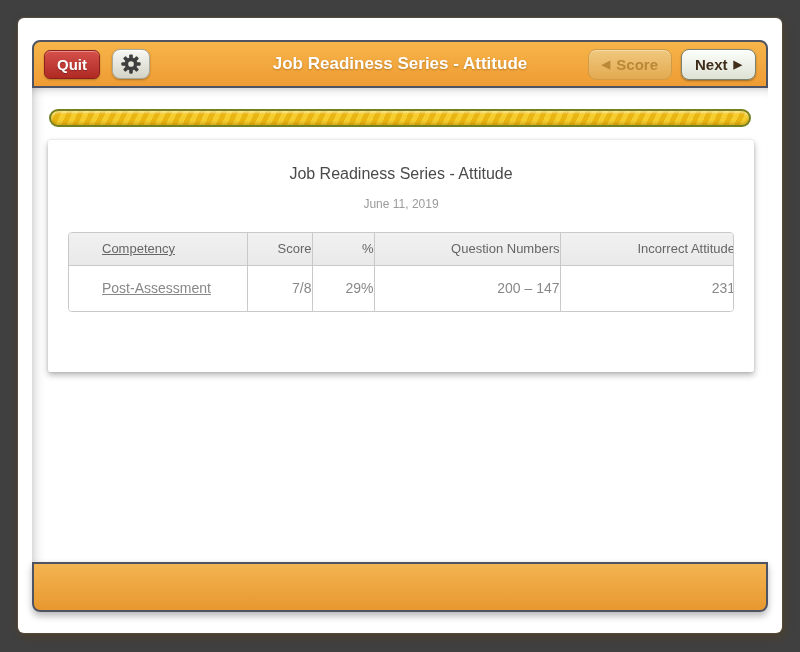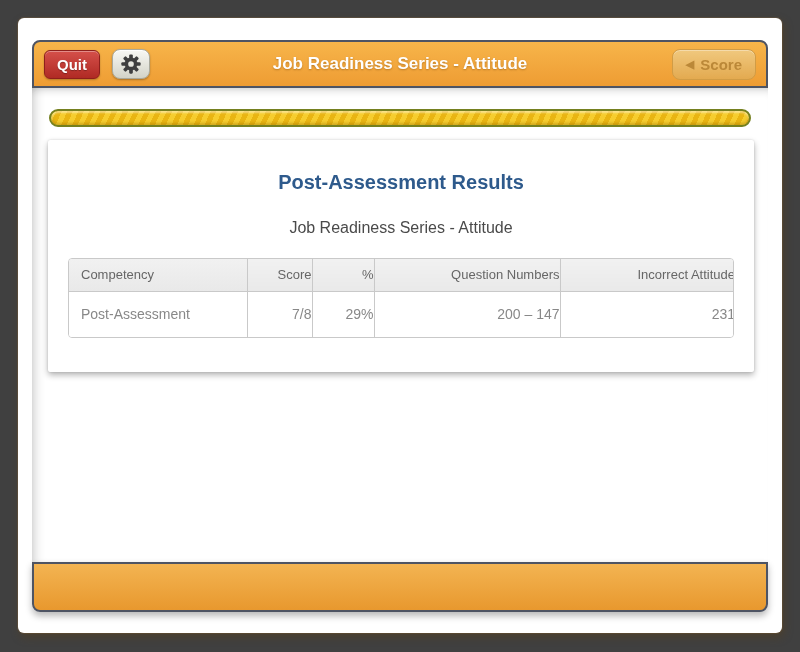--- a/index.html
+++ b/index.html
@@ -96,21 +96,21 @@
   .card-subtitle { margin-top: 25px; font-size: 16px; color: #4a4a4a; }
   .card-date { margin-top: 14px; font-size: 12px; color: #9b9b9b; }
 
   .table-wrap {
     width: 666px; margin: 21px auto 0;
     border: 1px solid #c9c9c9; border-radius: 4px; overflow: hidden;
     background: #fff;
   }
   table { width: 100%; border-collapse: collapse; table-layout: fixed; }
   th, td { border-left: 1px solid #c9c9c9; text-align: right; font-weight: normal; }
-  th:first-child, td:first-child { border-left: none; text-align: left; padding-left: 12px; }
+  th:first-child, td:first-child { border-left: none; text-align: left; padding-left: 33px; text-decoration: underline; }
   thead th {
     height: 32px; background: linear-gradient(#f1f1f1, #e9e9e9);
     color: #666666; font-size: 13px; border-bottom: 1px solid #c9c9c9;
   }
   tbody td { height: 46px; color: #888888; font-size: 14px; background: #ffffff; }
 
   
   .footer-bar {
     position: absolute; left: 14px; bottom: 21px; width: 736px; height: 50px;
     border: 2px solid #4e5463; border-radius: 0 0 8px 8px;
@@ -142,32 +142,36 @@
         </span>
       </button>
 
       <div class="header-title">Job Readiness Series - Attitude</div>
 
       <div class="nav-group">
         <button class="btn back-btn">
           <span class="arrow">◀</span>
           <span>Score</span>
         </button>
+        <button class="btn next-btn">
+          <span>Next</span>
+          <span class="arrow">▶</span>
+        </button>
       </div>
     </div>
 
     <div class="main">
 
       <div class="progress-track">
         <div class="progress-fill" style="width: 100%;"></div>
       </div>
 
       <div class="card">
-        <div class="card-title">Post-Assessment Results</div>
         <div class="card-subtitle">Job Readiness Series - Attitude</div>
+        <div class="card-date">June 11, 2019</div>
 
         <div class="table-wrap">
           <table>
             <colgroup>
               <col style="width:178px">
                 <col style="width:65px">
                 <col style="width:62px">
               <col style="width:186px">
                 <col style="width:175px">
             </colgroup>

